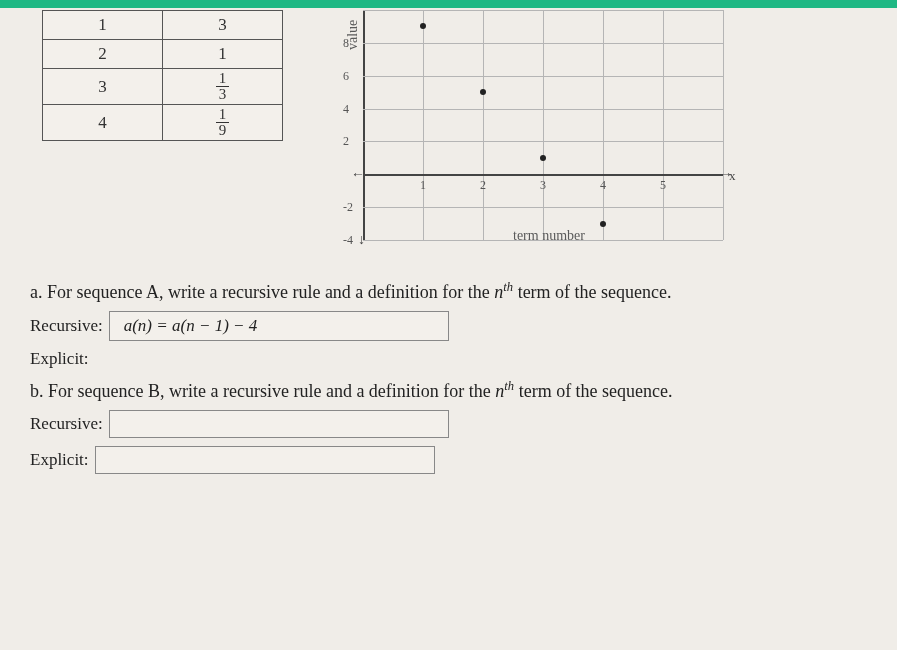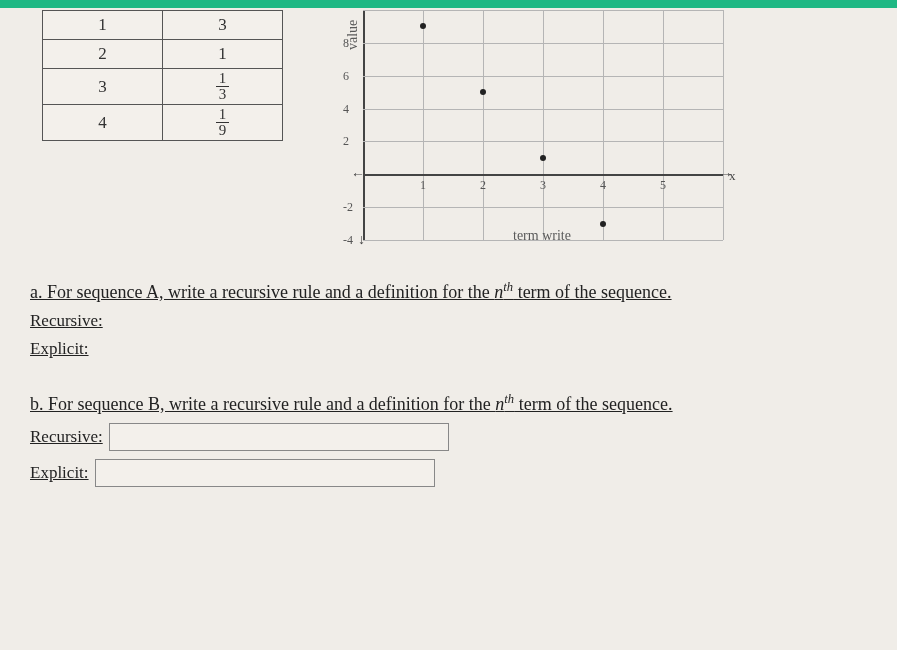--- a/index.html
+++ b/index.html
@@ -105,21 +105,20 @@
   .arrow {
     position: absolute;
     font-size: 14px;
     color: #444;
   }
 
   .questions {
     margin-top: 40px;
     font-size: 18px;
     color: #222;
-    text-decoration: underline;
   }
   .questions p { margin: 8px 0; }
   .italic { font-style: italic; }
   .answer-row {
     display: flex;
     align-items: center;
     gap: 6px;
     margin: 8px 0;
   }
   .answer-label {
@@ -207,38 +206,39 @@
           <div class="tick-label" style="left: 297px; top: 168.286px;">5</div>
           <div class="axis-letter" style="left: 366px; top: 158.286px;">x</div>
           <div class="arrow" style="left: 356px; top: 155.286px;">→</div>
           <div class="arrow" style="left: -12px; top: 155.286px;">←</div>
           <div class="arrow" style="left: -5px; top: 222px;">↓</div>
           <div class="point" style="left: 60px; top: 16.4286px;"></div>
           <div class="point" style="left: 120px; top: 82.1429px;"></div>
           <div class="point" style="left: 180px; top: 147.857px;"></div>
           <div class="point" style="left: 240px; top: 213.571px;"></div>
         </div>
-      <div class="xlabel">term write</div>
+      <div class="xlabel">term number</div>
     </div>
 
   </div>
 
   <div class="questions">
 
     <p>
       <span>a. For sequence A, write a recursive rule and a definition for the </span><span class="italic">n</span><sup>th</sup><span> term of the sequence.</span>
     </p>
     <div class="answer-row">
       <span class="answer-label">Recursive:</span>
+      <div class="answer-box">a(n) = a(n − 1) − 4</div>
     </div>
     <div class="answer-row">
       <span class="answer-label">Explicit:</span>
     </div>
 
-    <p style="margin-top:33px">
+    <p style="margin-top:10px">
       <span>b. For sequence B, write a recursive rule and a definition for the </span><span class="italic">n</span><sup>th</sup><span> term of the sequence.</span>
     </p>
     <div class="answer-row">
       <span class="answer-label">Recursive:</span>
       <div class="answer-box"></div>
     </div>
     <div class="answer-row">
       <span class="answer-label">Explicit:</span>
       <div class="answer-box"></div>
     </div>

